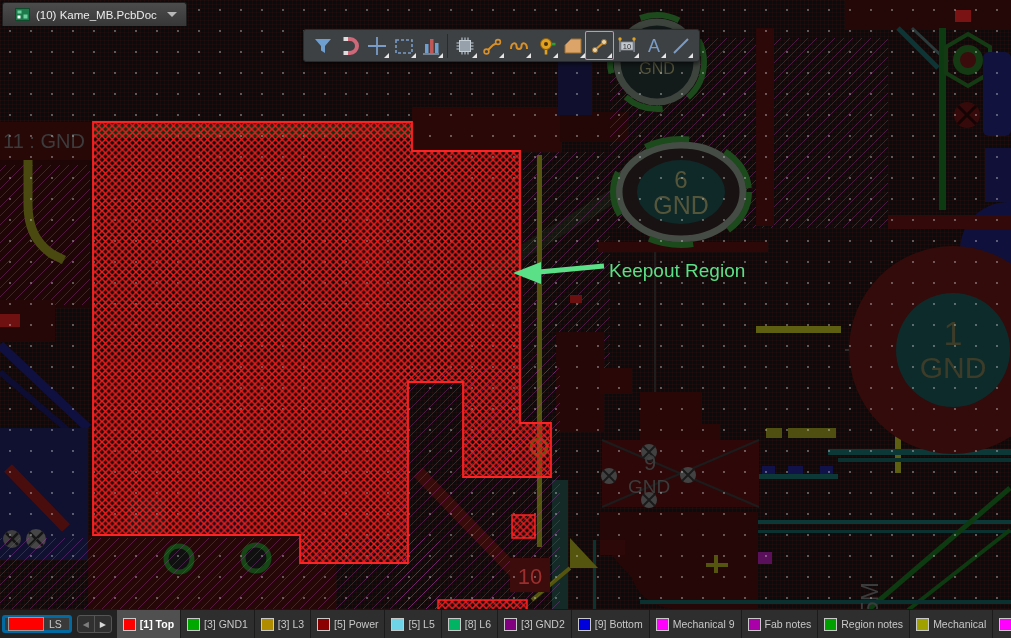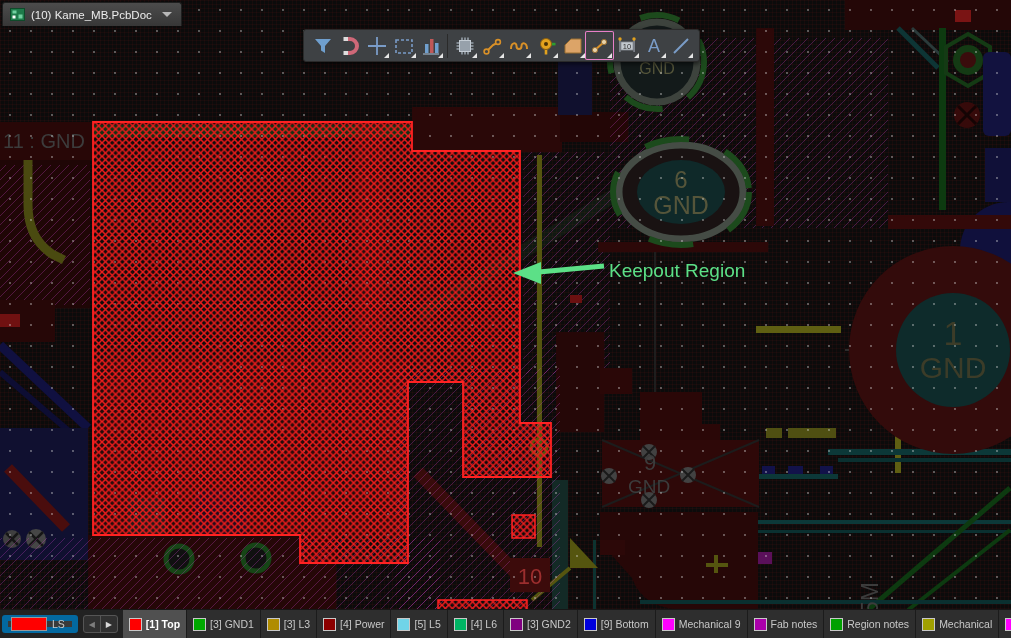--- a/index.html
+++ b/index.html
@@ -2,39 +2,39 @@
 <html><head>
 <meta charset="utf-8">
 <style>
   html,body{margin:0;padding:0;background:#000;}
   body{width:1011px;height:638px;position:relative;overflow:hidden;
        font-family:"Liberation Sans",sans-serif;-webkit-user-select:none;user-select:none;}
   
   #canvas{position:absolute;left:0;top:0;width:1011px;height:610px;background:#0b0b0b;}
   
   #doctab{position:absolute;left:2px;top:2px;height:23px;display:flex;align-items:center;gap:6px;
-          padding:0 9px 0 7px;background:linear-gradient(#4c4c4c,#373737);
+          padding:0 9px 0 12px;background:linear-gradient(#4c4c4c,#373737);
           border:1px solid #1f1f1f;border-bottom:none;border-radius:3px 3px 0 0;
           color:#ececec;font-size:11.5px;z-index:30;}
   #doctab .caret{width:0;height:0;border-left:5px solid transparent;border-right:5px solid transparent;
           border-top:5px solid #b8b8b8;margin-left:4px;}
   
   #toolbar{position:absolute;left:303px;top:29px;height:31px;display:flex;align-items:center;
            padding:0 5px;background:#3e4144;border:1px solid #2a2a2a;border-radius:3px;
            box-shadow:0 2px 5px rgba(0,0,0,.6);z-index:20;}
   .tool{width:27px;height:27px;display:flex;align-items:center;justify-content:center;position:relative;}
   .tool.selected{box-shadow:0 0 0 1px #e87fc8;border-radius:1px;}
   .tool .corner{position:absolute;right:1px;bottom:1px;width:0;height:0;
                 border-left:5px solid transparent;border-bottom:5px solid #e6e6e6;}
   .tdivider{width:1px;height:24px;background:#2a2a2a;margin:0 3px;}
   
   #layerbar{position:absolute;left:0;bottom:0;width:1011px;height:28px;background:#222;
             border-top:1px solid #161616;display:flex;align-items:center;
             font-size:10.5px;color:#c8c8c8;z-index:30;overflow:hidden;}
-  #lschip{margin-left:2px;display:flex;align-items:center;gap:5px;border:6px solid #0369a1;
+  #lschip{margin-left:2px;display:flex;align-items:center;gap:5px;border:3px solid #0369a1;
           background:#3a3a3a;border-radius:3px;padding:1px 7px 1px 3px;height:18px;box-sizing:border-box;}
   #lsswatch{width:34px;height:12px;border:1px solid #999;}
   #navarrows{margin:0 5px;border:1px solid #555;border-radius:3px;background:#303030;display:flex;height:18px;box-sizing:border-box;}
   .navbtn{width:16px;display:flex;align-items:center;justify-content:center;font-size:8px;}
   .navbtn.prev{color:#7d7d7d;border-right:1px solid #555;}
   .navbtn.next{color:#d8d8d8;}
   #tabs{display:flex;height:100%;align-items:stretch;}
   .ltab{display:flex;align-items:center;gap:4px;padding:0 6px;background:#2e2e2e;
         border-right:1px solid #1b1b1b;white-space:nowrap;}
   .ltab.active{background:#505050;color:#fff;font-weight:bold;}
@@ -351,29 +351,29 @@
     <div class="ltab">
       <span class="sw" style="background: rgb(0, 168, 0);"></span>
       <span>[3] GND1</span>
     </div>
     <div class="ltab">
       <span class="sw" style="background: rgb(176, 140, 0);"></span>
       <span>[3] L3</span>
     </div>
     <div class="ltab">
       <span class="sw" style="background: rgb(139, 0, 0);"></span>
-      <span>[4] Power</span>
+      <span>[5] Power</span>
     </div>
     <div class="ltab">
       <span class="sw" style="background: rgb(112, 212, 232);"></span>
       <span>[5] L5</span>
     </div>
     <div class="ltab">
       <span class="sw" style="background: rgb(0, 180, 100);"></span>
-      <span>[4] L6</span>
+      <span>[8] L6</span>
     </div>
     <div class="ltab">
       <span class="sw" style="background: rgb(128, 0, 128);"></span>
       <span>[3] GND2</span>
     </div>
     <div class="ltab">
       <span class="sw" style="background: rgb(0, 0, 220);"></span>
       <span>[9] Bottom</span>
     </div>
     <div class="ltab">

